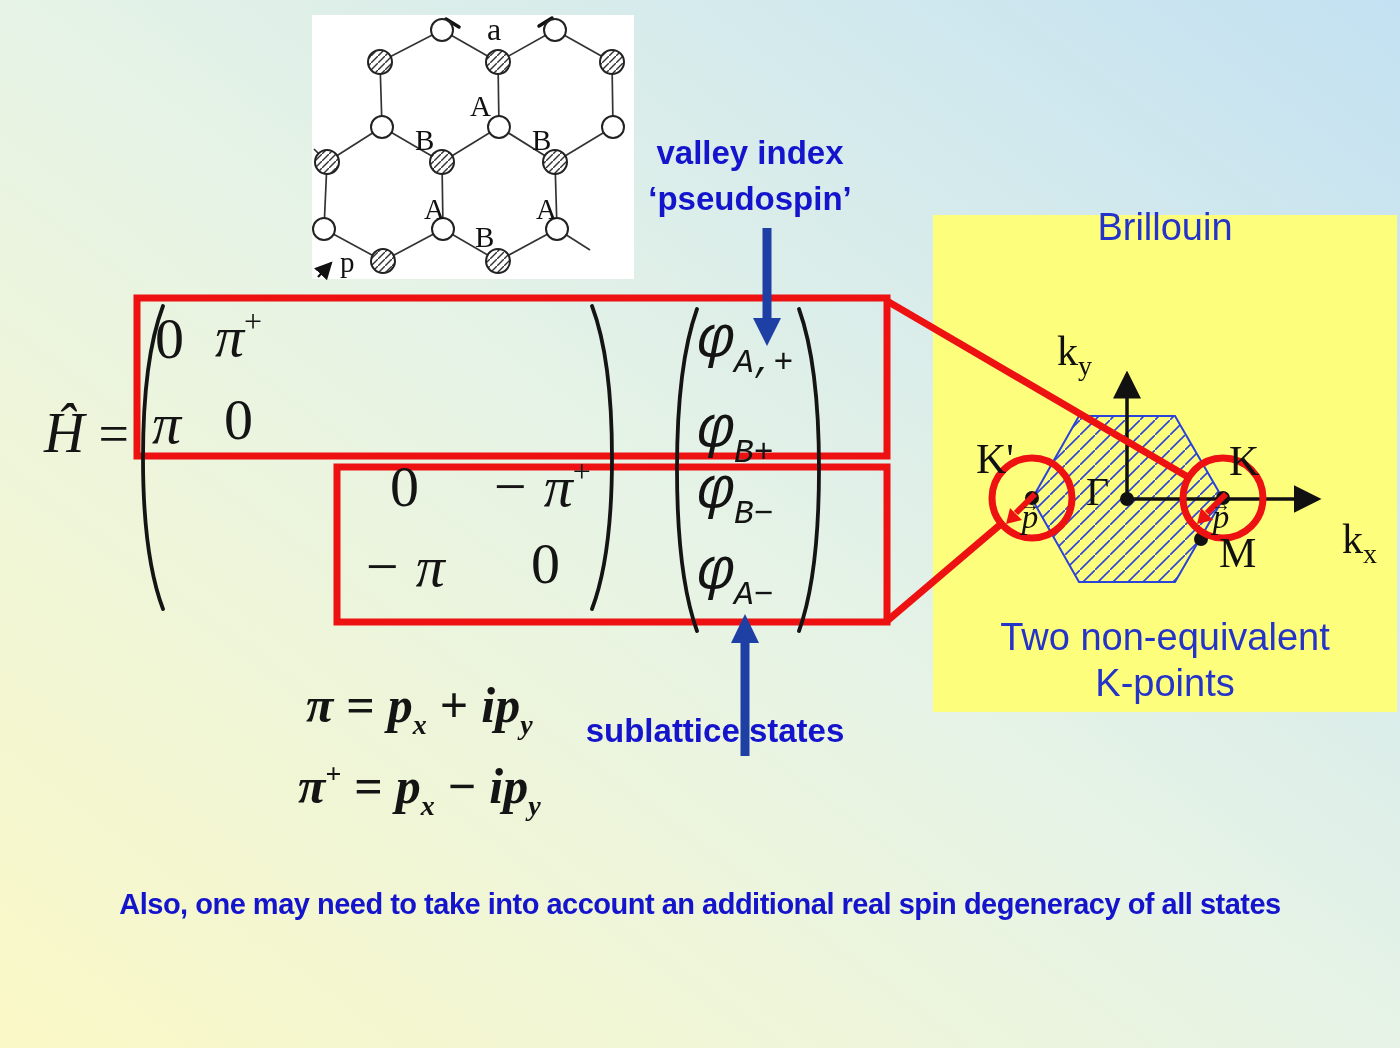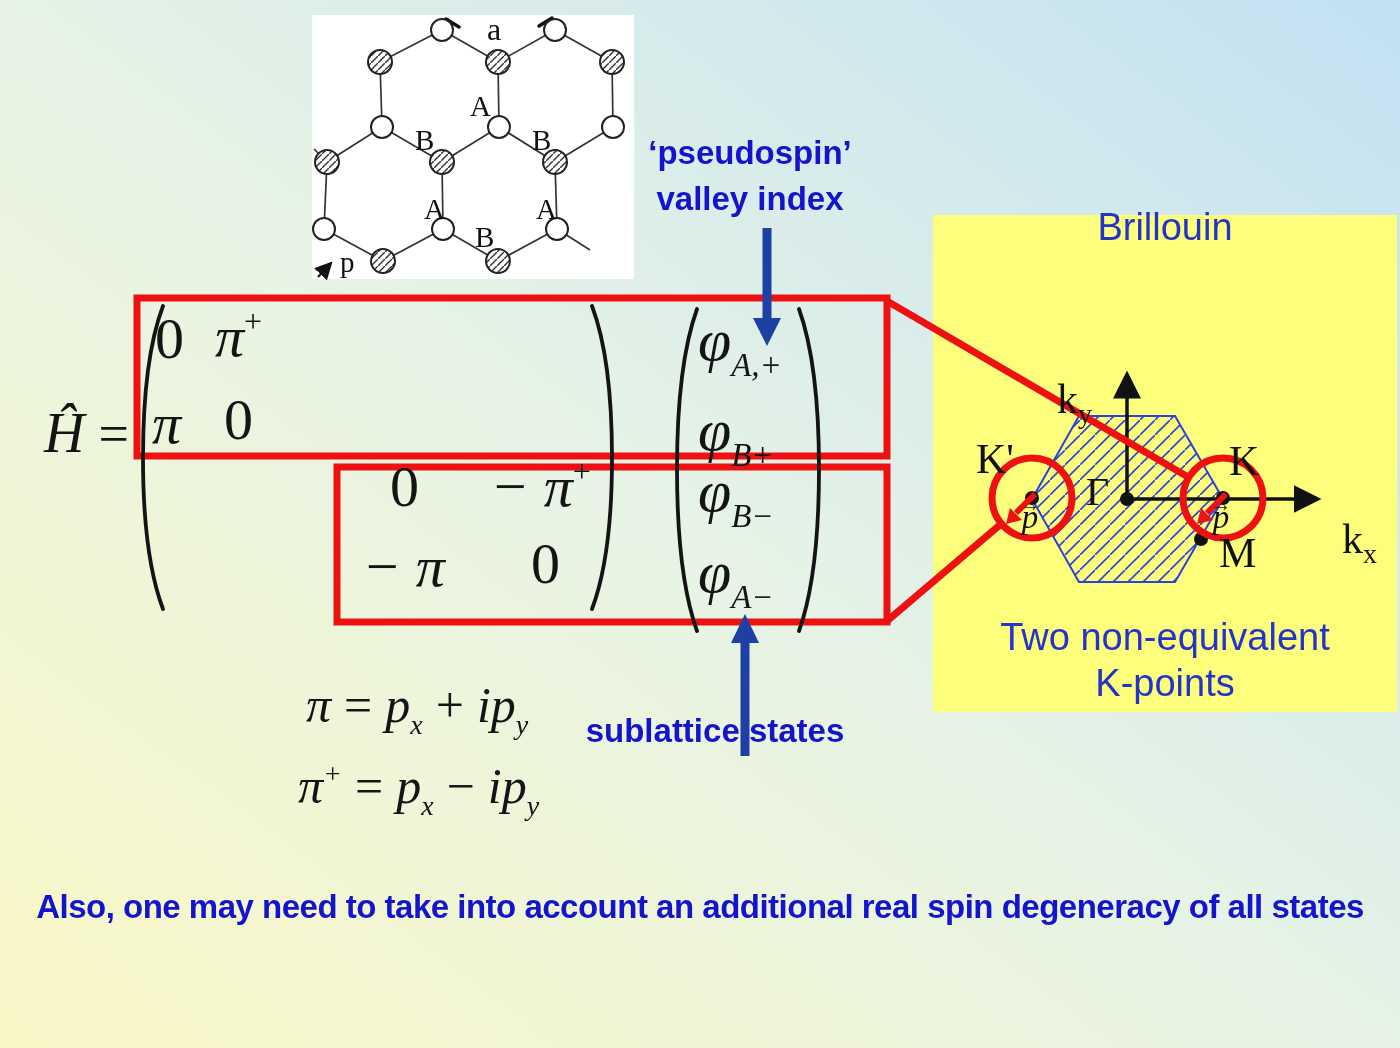--- a/index.html
+++ b/index.html
@@ -3,36 +3,36 @@
 <meta charset="utf-8">
 <style>
   html,body{margin:0;padding:0;}
   .slide{position:relative;width:1400px;height:1048px;overflow:hidden;
     background:linear-gradient(to top right,#faf8c6 0%,#e6f3e6 50%,#c3e1f2 100%);
     font-family:"Liberation Sans",sans-serif;}
   .overlay{position:absolute;left:0;top:0;}
   .it{font-style:italic;}
   .mt{position:absolute;line-height:1;white-space:nowrap;font-family:"Liberation Serif","DejaVu Serif",serif;color:#141414;font-size:58px;}
   .mt .sp{font-size:32px;vertical-align:24px;}
-  .vec{position:absolute;line-height:1;white-space:nowrap;font-family:Liberation Serif, serif;color:#141414;font-size:60px;font-style:italic;}
+  .vec{position:absolute;line-height:1;white-space:nowrap;font-family:Liberation Mono, monospace;color:#141414;font-size:60px;font-style:italic;}
   .vec .sb{font-size:33px;vertical-align:-16px;}
-  .eq{position:absolute;line-height:1;white-space:nowrap;font-family:"Liberation Serif","DejaVu Serif",serif;color:#141414;font-size:50px;font-style:italic;}
+  .eq{position:absolute;line-height:1;white-space:nowrap;font-family:"Liberation Serif","DejaVu Serif",serif;color:#141414;font-size:50px;font-style:italic;font-weight:bold;}
   .eq .op{font-style:normal;margin:0 13px;}
   .eq .sb{font-size:28px;vertical-align:-12px;}
   .eq .sp{font-size:28px;vertical-align:20px;}
   .ann{position:absolute;text-align:center;font-weight:bold;font-size:33px;color:#1414cc;line-height:1.38;}
   .bztext{position:absolute;left:933px;width:464px;text-align:center;color:#2433c8;font-size:38px;line-height:1.22;}
   .lat{position:absolute;line-height:1;font-family:"Liberation Serif","DejaVu Serif",serif;color:#111;font-size:29px;}
   .bzlab{position:absolute;line-height:1;font-family:"Liberation Serif","DejaVu Serif",serif;color:#111;font-size:42px;}
   .bzlab .sb{font-size:28px;vertical-align:-10px;}
   .pvec{position:absolute;width:36px;text-align:center;line-height:0.85;font-family:"Liberation Serif","DejaVu Serif",serif;color:#111;}
   .pvec .arrow{font-size:20px;display:block;margin-bottom:-10px;}
   .pvec .pletter{font-size:33px;font-style:italic;display:block;}
   .footer{position:absolute;left:0;top:888px;width:1400px;text-align:center;
-    font-weight:bold;font-size:33px;letter-spacing:-0.5px;color:#1414cc;}
+    font-weight:bold;font-size:29px;letter-spacing:-0.5px;color:#1414cc;}
 </style>
 </head>
 <body>
 
 <div class="slide">
 
   <svg class="overlay" width="1400" height="1048" viewBox="0 0 1400 1048">
     <defs>
       <pattern id="hatchG" width="7" height="7" patternUnits="userSpaceOnUse">
         <rect width="7" height="7" fill="#ffffff"></rect>
@@ -167,35 +167,35 @@
 
   <div class="vec" style="left:698px;top:310px;"><span>φ</span><span class="sb">A,+</span></div>
   <div class="vec" style="left:698px;top:400px;"><span>φ</span><span class="sb">B+</span></div>
   <div class="vec" style="left:698px;top:461px;"><span>φ</span><span class="sb">B−</span></div>
   <div class="vec" style="left:698px;top:542px;"><span>φ</span><span class="sb">A−</span></div>
 
   <div class="eq" style="left:306px;top:680px;"><span>π</span><span class="op">=</span><span>p</span><span class="sb">x</span><span class="op">+</span><span>ip</span><span class="sb">y</span></div>
   <div class="eq" style="left:298px;top:760px;"><span>π</span><span class="sp">+</span><span class="op">=</span><span>p</span><span class="sb">x</span><span class="op">−</span><span>ip</span><span class="sb">y</span></div>
 
   <div class="ann" style="left:628px;top:130px;width:244px;">
+    <div>valley index</div>
     <div>‘pseudospin’</div>
-    <div>valley index</div>
   </div>
   <div class="ann" style="left:575px;top:708px;width:280px;">
     <div>sublattice states</div>
   </div>
 
   <div class="bztext" style="top:204px;">
     <div>Brillouin</div>
   </div>
   <div class="bzlab" style="left:976px;top:438px;">K'</div>
   <div class="bzlab" style="left:1229px;top:440px;">K</div>
   <div class="bzlab" style="left:1086px;top:472px;font-size:40px;">Γ</div>
   <div class="bzlab" style="left:1219px;top:532px;">M</div>
-  <div class="bzlab" style="left:1057px;top:330px;margin-top:48px;"><span>k</span><span class="sb">y</span></div>
+  <div class="bzlab" style="left:1057px;top:330px;"><span>k</span><span class="sb">y</span></div>
   <div class="bzlab" style="left:1342px;top:518px;"><span>k</span><span class="sb">x</span></div>
   <div class="pvec" style="left:1012px;top:496px;">
     <span class="arrow">→</span>
     <span class="pletter">p</span>
   </div>
   <div class="pvec" style="left:1203px;top:496px;">
     <span class="arrow">→</span>
     <span class="pletter">p</span>
   </div>
   <div class="bztext" style="top:614px;">

